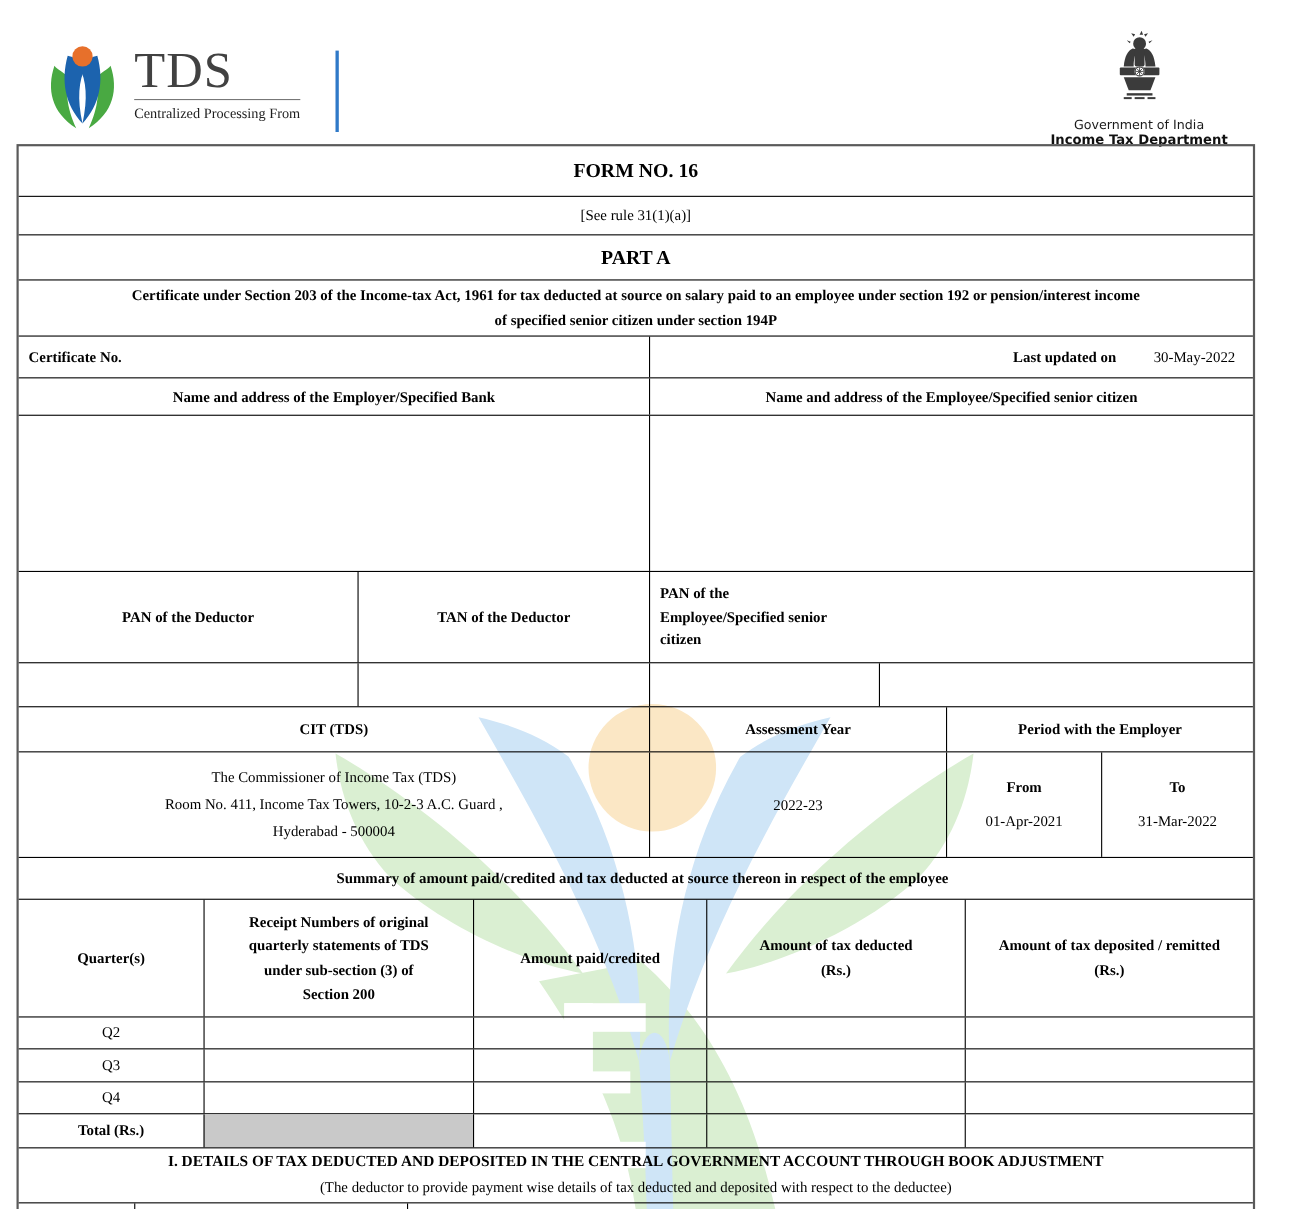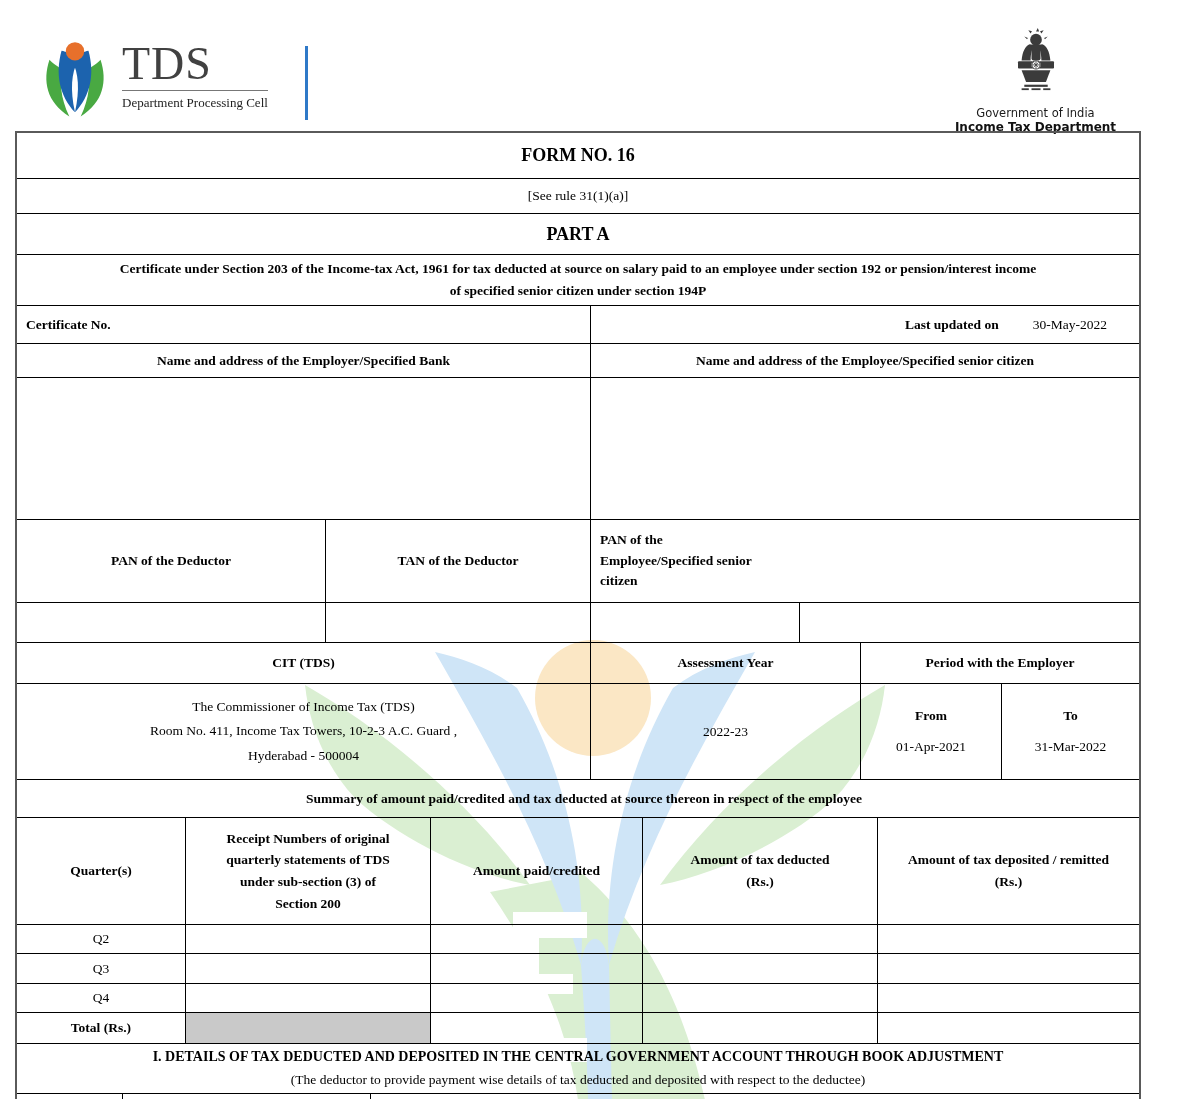--- a/index.html
+++ b/index.html
@@ -33,21 +33,21 @@
   .b{font-weight:bold;}
   .pre{white-space:pre-line;}
   .left{justify-content:flex-start;text-align:left;}
 
   .row-title{height:45px;}     .row-title .c{font-size:18px;font-weight:bold;}
   .row-rule{height:35px;}
   .row-part{height:41px;}      .row-part .c{font-size:18px;font-weight:bold;}
   .row-cert{height:51px;}      .row-cert .c{font-weight:bold;line-height:1.65;}
   .row-certno{height:38px;grid-template-columns:573px 1fr;}
   .certno-cell{padding-left:9px;}
-  .updated-cell{justify-content:flex-end;padding-right:32px;gap:34px;}
+  .updated-cell{justify-content:flex-end;padding-right:16px;gap:34px;}
   .row-namehdr{height:34px;grid-template-columns:573px 1fr;}
   .row-addr{height:142px;grid-template-columns:573px 1fr;}
   .row-panhdr{height:83px;grid-template-columns:308px 265px 209px 1fr;}
   .row-panhdr .c{font-weight:bold;line-height:1.55;}
   .pan-left{justify-content:flex-start;text-align:left;padding:0 9px;}
   .row-panval{height:40px;grid-template-columns:308px 265px 209px 1fr;}
   .row-cithdr{height:41px;grid-template-columns:573px 270px 1fr;}
   .row-citval{height:96px;grid-template-columns:573px 270px 141px 1fr;}
   .cit-addr{line-height:1.8;}
   .fromto{flex-direction:column;gap:15px;}
@@ -89,21 +89,21 @@
       <path d="M14,28 C4,58 10,88 42,108 C29,80 28,58 34,44 C25,36 18,33 14,28 Z" fill="#49a942"></path>
       <path d="M86,28 C96,58 90,88 58,108 C71,80 72,58 66,44 C75,36 82,33 86,28 Z" fill="#49a942"></path>
       <path d="M31,15 C22,48 28,78 50,102 C43,70 45,46 54,30 C46,20 37,16 31,15 Z" fill="#1c63ae"></path>
       <path d="M69,15 C78,48 72,78 50,102 C57,70 55,46 46,30 C54,20 63,16 69,15 Z" fill="#1c63ae"></path>
       <circle cx="50" cy="16" r="13" fill="#e7702b"></circle>
     </svg>
   </div>
 
   <div class="tds-text">
     <div class="tds-title">TDS</div>
-    <div class="tds-sub">Department Processing Cell</div>
+    <div class="tds-sub">Centralized Processing From</div>
   </div>
 
   <div class="hdr-divider"></div>
 
 
   <div class="govt">
     <svg width="58" height="72" viewBox="0 0 60 80">
       <g fill="#3b3b3b">
         <circle cx="30" cy="13" r="6.5"></circle>
         <path d="M30,4 l2,-4 1.5,4 Z M24,6 l-2.5,-3.5 4,1 Z M36,6 l2.5,-3.5 -4,1 Z M21,11 l-4,-1.5 3,3 Z M39,11 l4,-1.5 -3,3 Z"></path>

